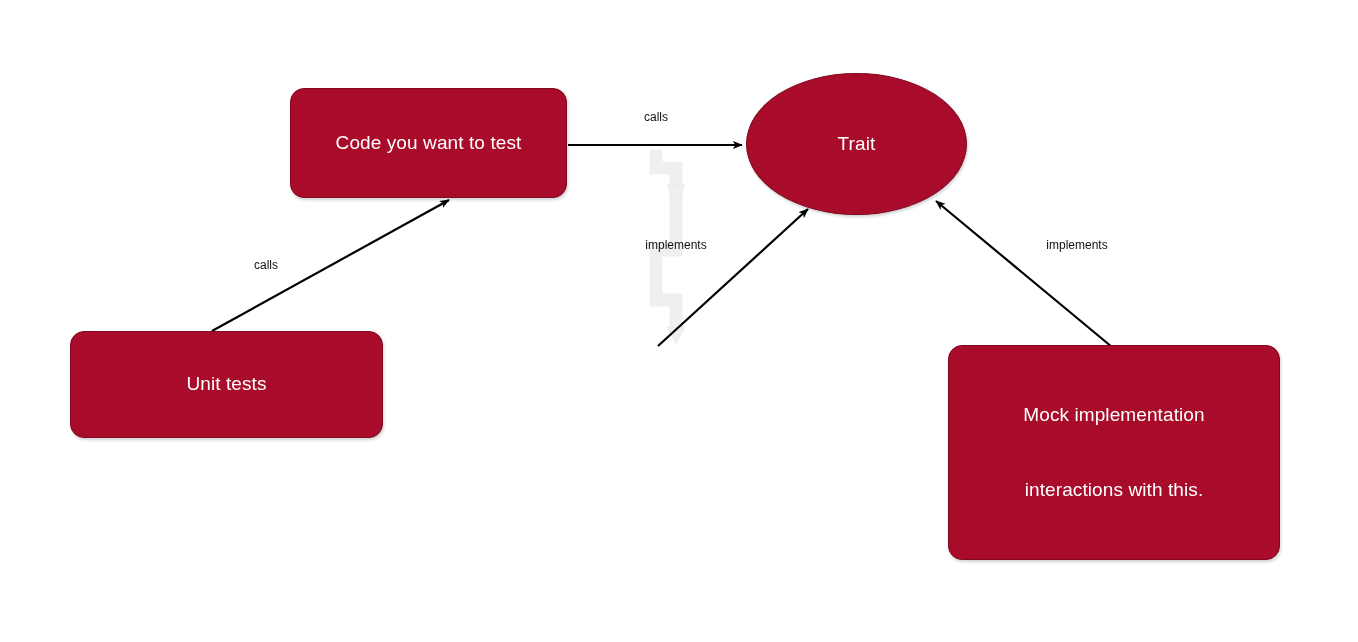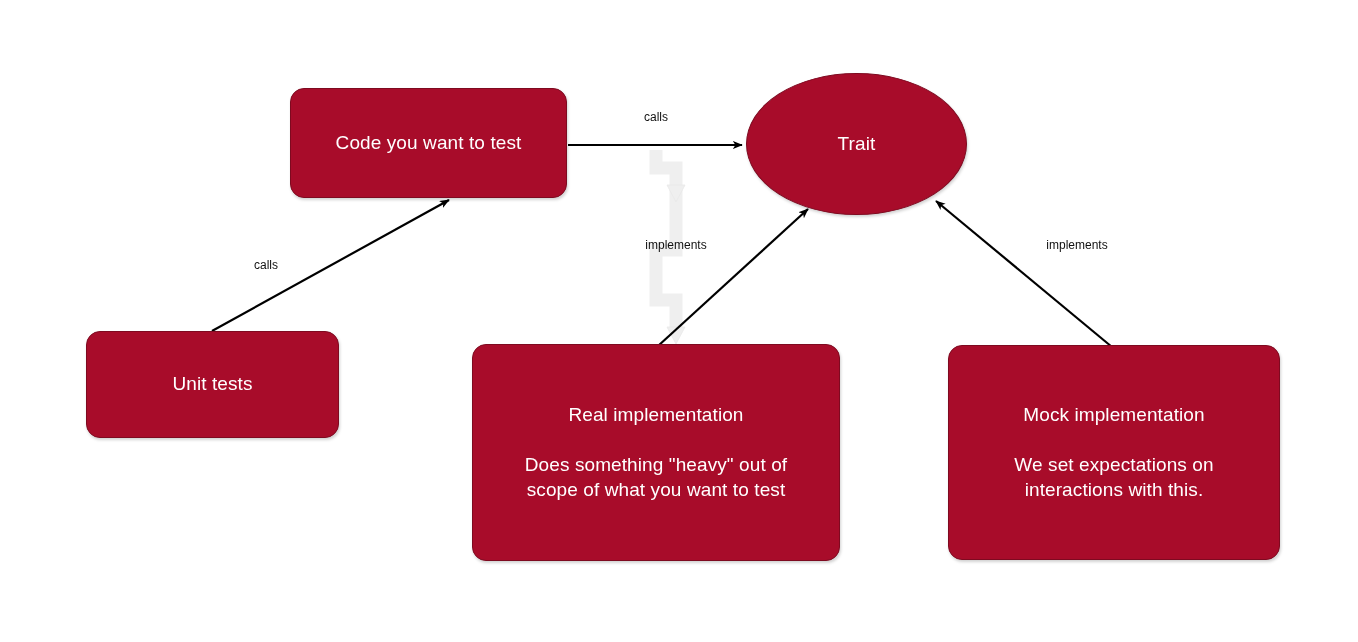--- a/index.html
+++ b/index.html
@@ -65,21 +65,21 @@
     color: #111111;
     font-size: 12px;
     white-space: nowrap;
     transform: translate(-50%, -50%);
     z-index: 4;
     background: transparent;
   }
   
   #node-code          { left: 290px; top: 88px;  width: 277px; height: 110px; }
   #node-trait         { left: 746px; top: 73px;  width: 221px; height: 142px; }
-  #node-unit-tests    { left: 70px;  top: 331px; width: 253px; height: 107px; margin-left: 16px; }
+  #node-unit-tests    { left: 70px;  top: 331px; width: 313px; height: 107px; }
   #node-real-impl     { left: 472px; top: 344px; width: 368px; height: 217px; }
   #node-mock-impl     { left: 948px; top: 345px; width: 332px; height: 215px; border-radius: 14px; }
   
   #label-calls-top    { left: 656px; top: 117px; }
   #label-calls-left   { left: 266px; top: 265px; }
   #label-implements-left  { left: 676px; top: 245px; }
   #label-implements-right { left: 1077px; top: 245px; }
 </style>
 </head>
 <body>
@@ -125,32 +125,25 @@
   </div>
 
   <div class="node node-rect" id="node-code">
     <span class="node-title">Code you want to test</span>
   </div>
 
   <div class="node node-rect" id="node-unit-tests">
     <span class="node-title">Unit tests</span>
   </div>
 
-  <div class="node node-rect" id="node-real-impl">
-    <span class="node-title">Real implementation</span>
-    <span class="node-sub">
-      <span>Does something "heavy" out of</span><br>
-      <span>scope of what you want to test</span>
-    </span>
-  </div>
 
   <div class="node node-rect" id="node-mock-impl">
     <span class="node-title">Mock implementation</span>
     <span class="node-sub">
-      <span>We set expectations on</span><br>
+      <br>
       <span>interactions with this.</span>
     </span>
   </div>
 
   <div class="edge-label" id="label-calls-top">calls</div>
 
   <div class="edge-label" id="label-calls-left">calls</div>
 
   <div class="edge-label" id="label-implements-left">implements</div>
 

